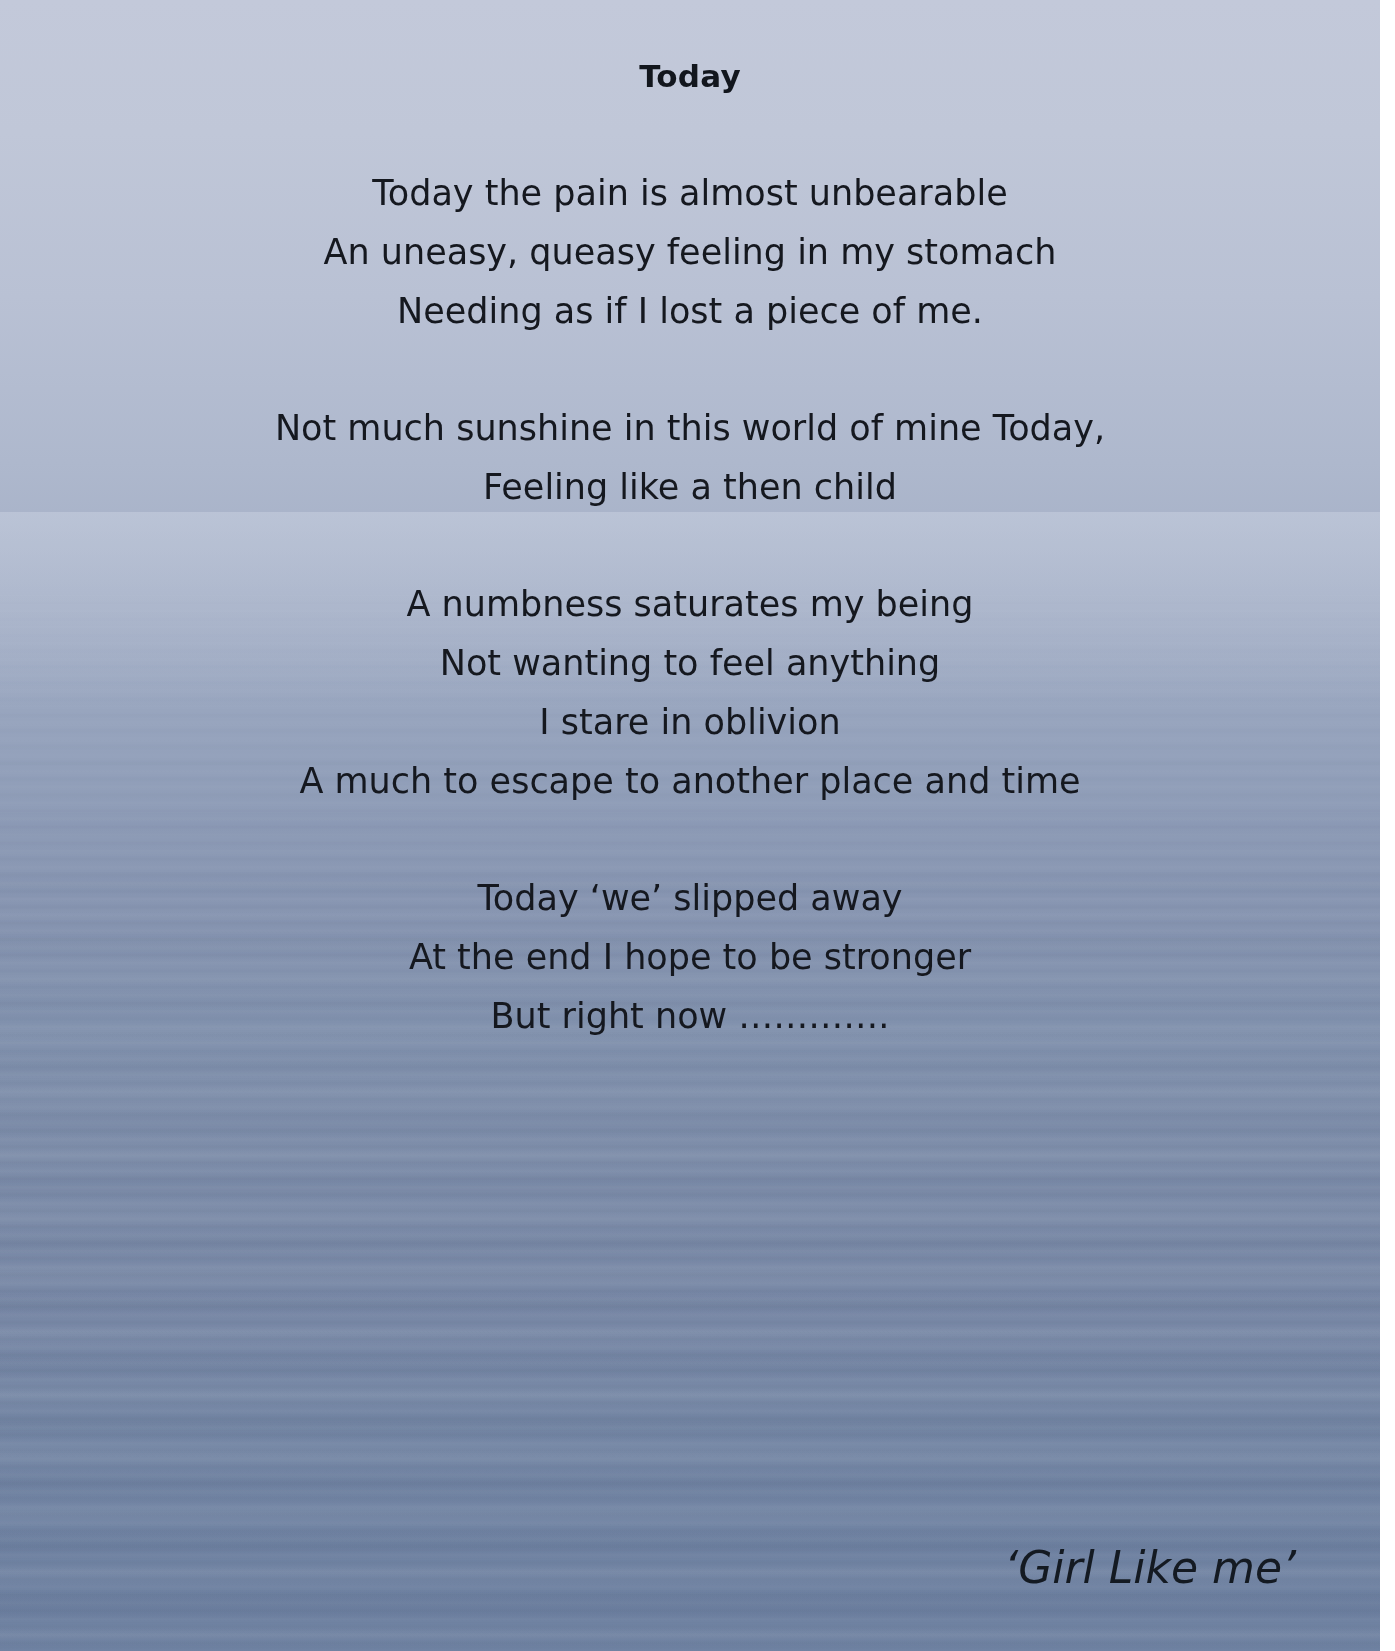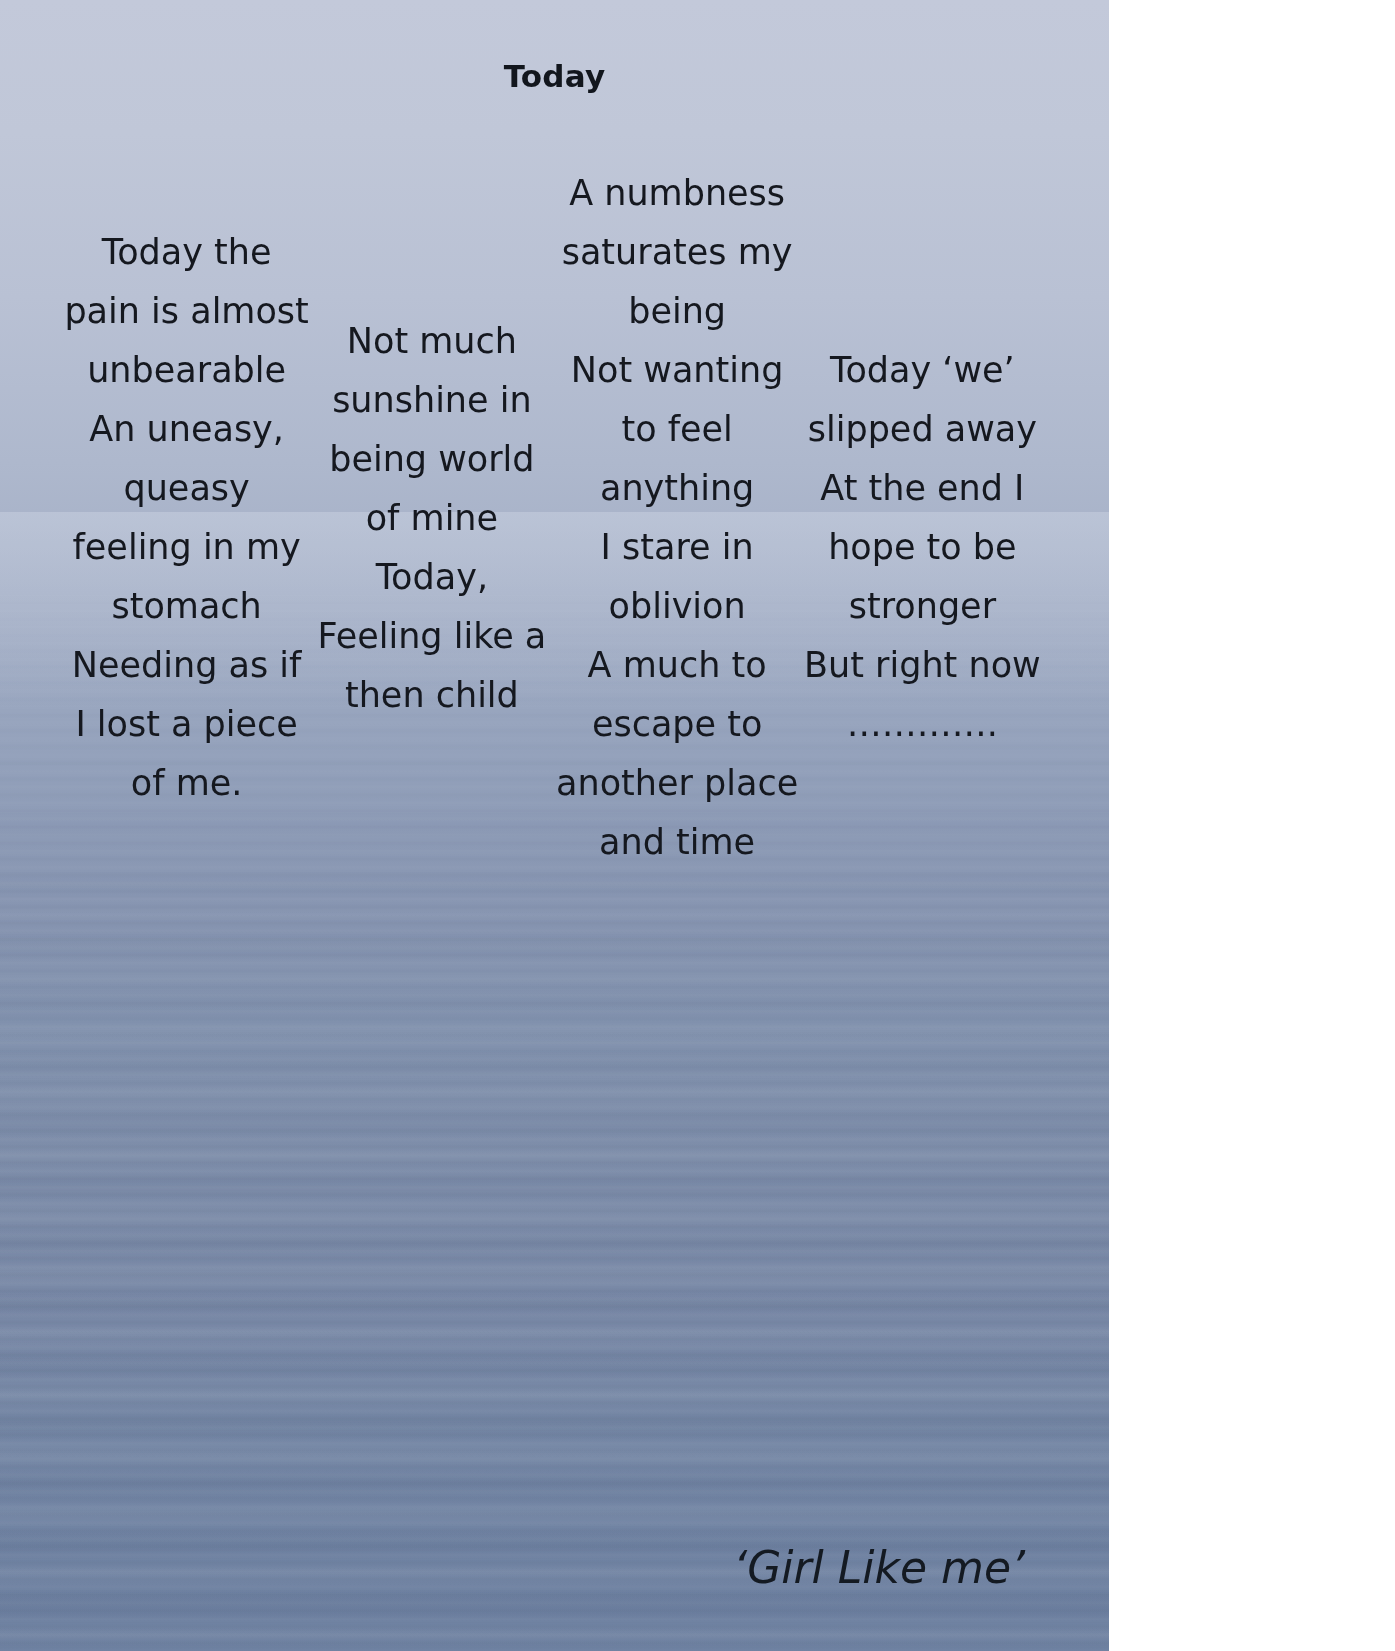--- a/index.html
+++ b/index.html
@@ -8,21 +8,21 @@
   }
   body {
     width: 1395px;
     height: 1651px;
     font-family: "DejaVu Sans", sans-serif;
     overflow: hidden;
   }
 
   #poem-card {
     position: relative;
-    width: 1109px;
+    width: 1380px;
     height: 1651px;
     box-sizing: border-box;
     overflow: hidden;
     background: linear-gradient(to bottom,
         #c3c9da 0%,
         #c0c7d8 8%,
         #b9c1d4 18%,
         #aeb8cd 28%,
         #a3aec5 36%,
         #98a5be 43%,
@@ -95,21 +95,21 @@
     text-align: center;
     font-size: 31px;
     font-weight: bold;
     color: #12161d;
     letter-spacing: 0.2px;
     margin-bottom: 70px;
   }
 
   #stanzas {
     display: flex;
-    flex-direction: row;
+    flex-direction: column;
     align-items: center;
   }
 
   .stanza {
     width: 100%;
     text-align: center;
     margin-bottom: 58px;
   }
   .stanza:last-child {
     margin-bottom: 0;
@@ -148,21 +148,21 @@
 
     <div id="stanzas">
 
       <div class="stanza">
         <div class="poem-line">Today the pain is almost unbearable</div>
         <div class="poem-line">An uneasy, queasy feeling in my stomach</div>
         <div class="poem-line">Needing as if I lost a piece of me.</div>
       </div>
 
       <div class="stanza">
-        <div class="poem-line">Not much sunshine in being world of mine Today,</div>
+        <div class="poem-line">Not much sunshine in this world of mine Today,</div>
         <div class="poem-line">Feeling like a then child</div>
       </div>
 
       <div class="stanza">
         <div class="poem-line">A numbness saturates my being</div>
         <div class="poem-line">Not wanting to feel anything</div>
         <div class="poem-line">I stare in oblivion</div>
         <div class="poem-line">A much to escape to another place and time</div>
       </div>
 

